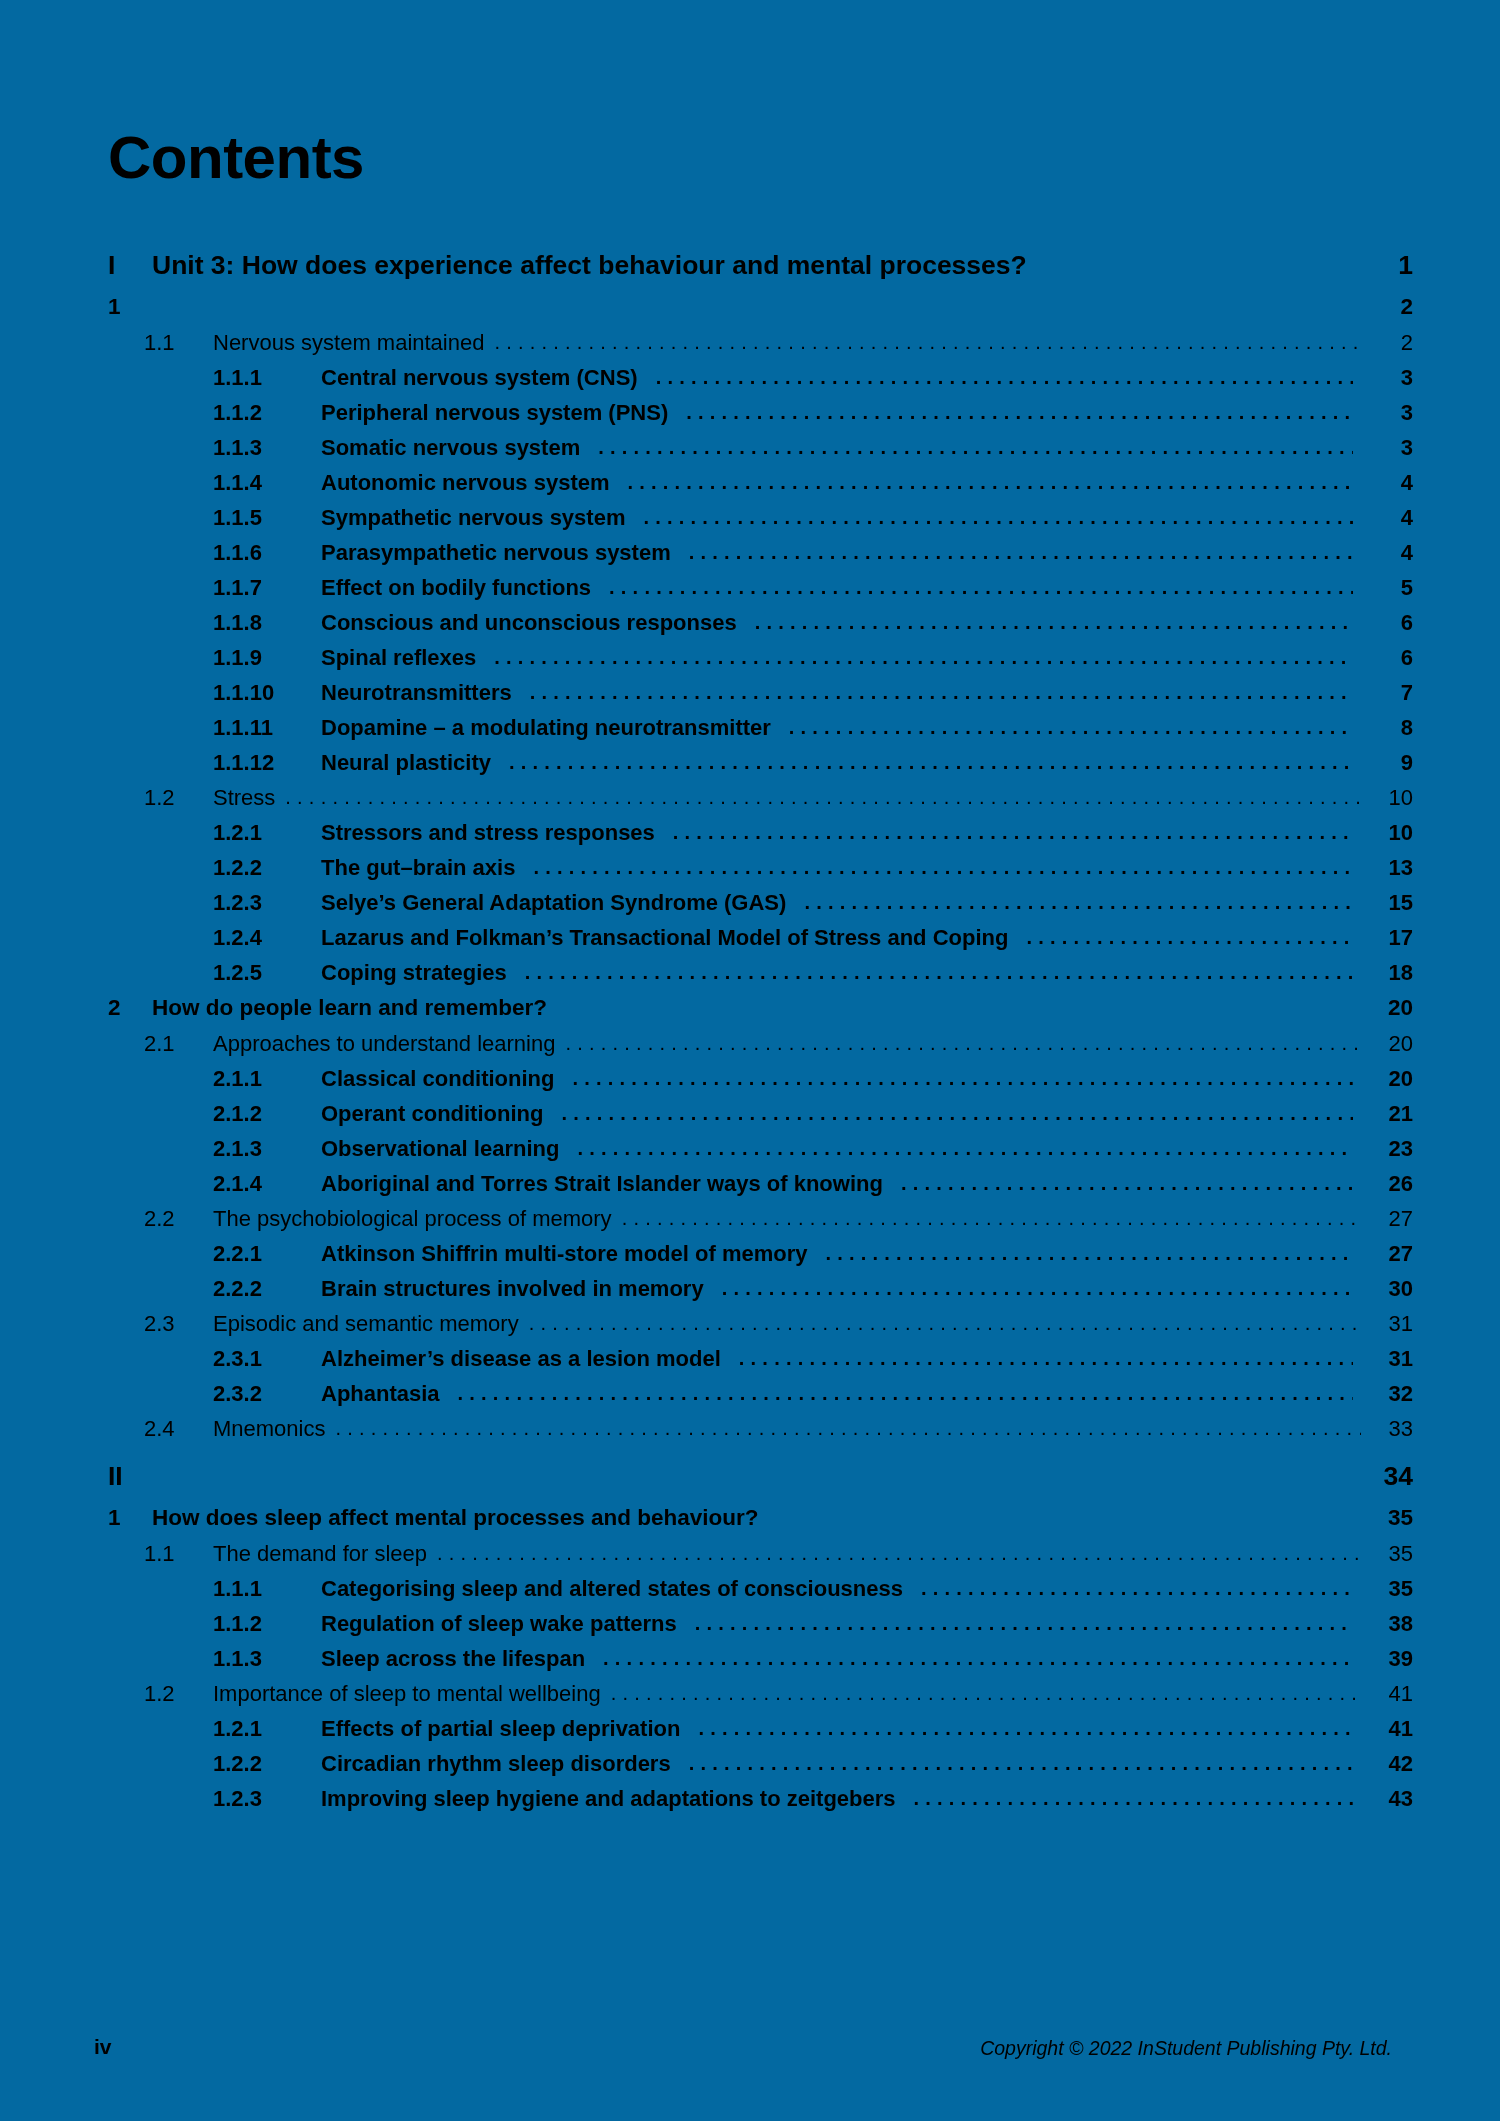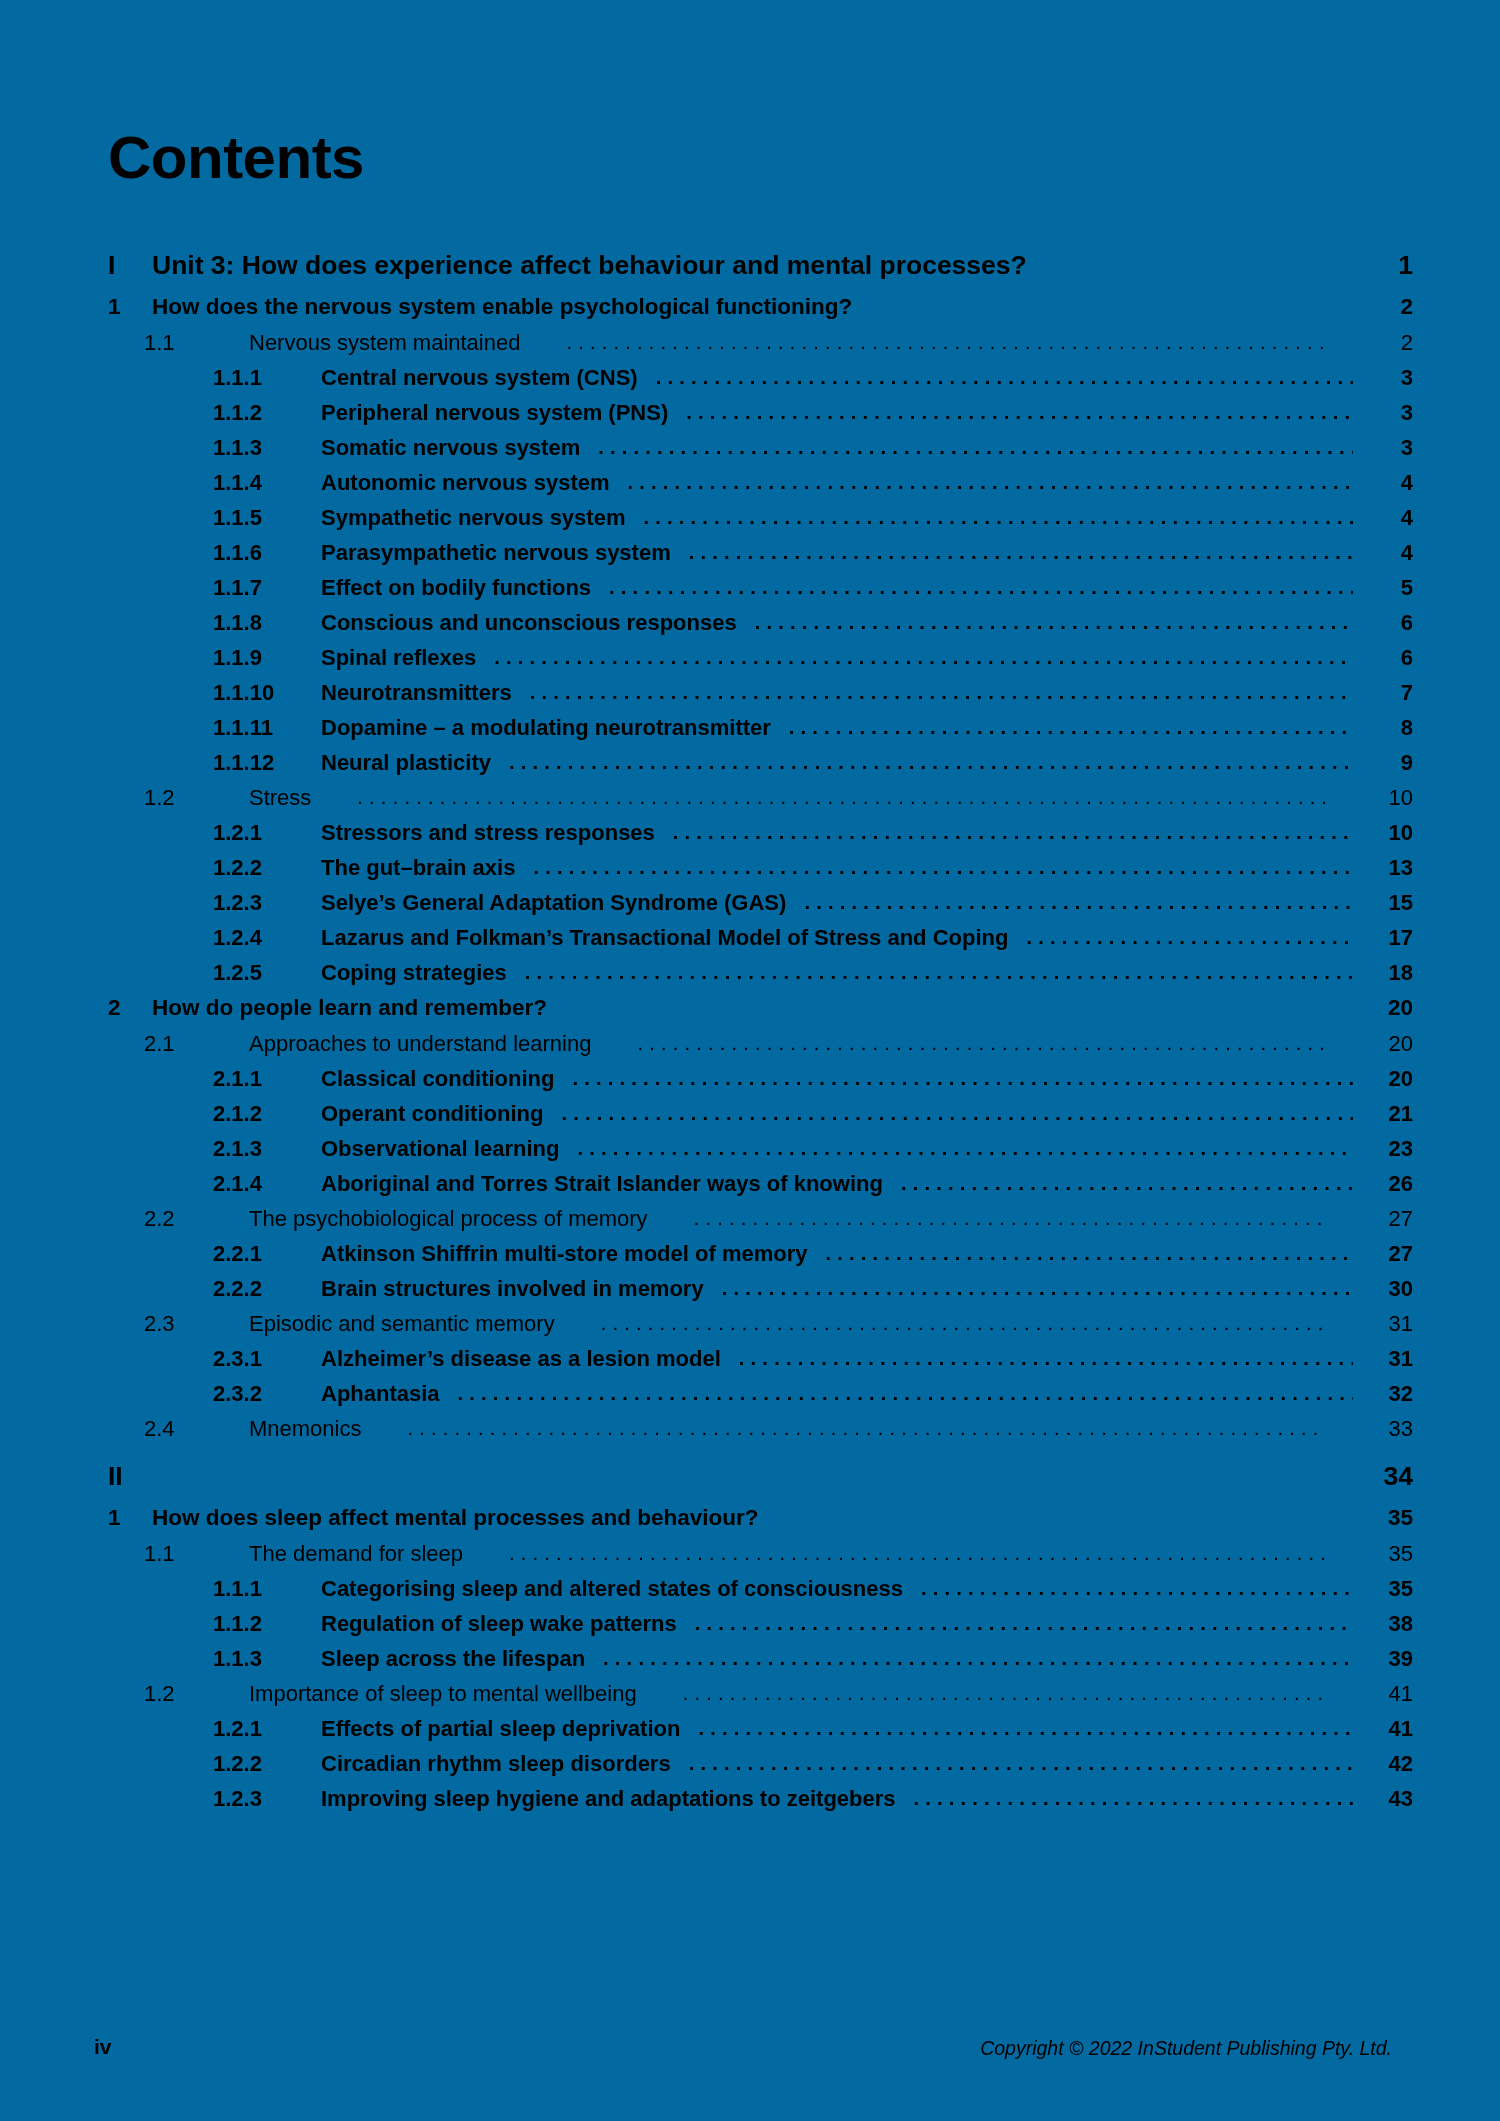--- a/index.html
+++ b/index.html
@@ -83,21 +83,20 @@
     margin-bottom: 10px;
   }
   .chapter .num { width: 44px; }
   .chapter .page-no { width: 46px; }
 
   
   .section {
     font-size: 22px;
     font-weight: normal;
     margin-bottom: 9px;
-    gap: 36px;
   }
   .section .num { width: 69px; margin-left: 36px; }
   .section .page-no { width: 46px; }
 
   
   .subsection {
     font-size: 22px;
     font-weight: bold;
     margin-bottom: 9px;
     gap: 8px;
@@ -139,21 +138,20 @@
     <h1 class="toc-title">Contents</h1>
     <div id="toc-list">
         <div class="row part">
           <span class="num">I</span>
           <span class="label">Unit 3: How does experience affect behaviour and mental processes?</span>
           <span class="leader hidden">........................................................................................................................</span>
           <span class="page-no">1</span>
         </div>
         <div class="row chapter">
           <span class="num">1</span>
-          <span class="label">How does the nervous system enable psychological functioning?</span>
           <span class="leader hidden">........................................................................................................................</span>
           <span class="page-no">2</span>
         </div>
         <div class="row section">
           <span class="num">1.1</span>
           <span class="label">Nervous system maintained</span>
           <span class="leader">........................................................................................................................</span>
           <span class="page-no">2</span>
         </div>
         <div class="row subsection">

